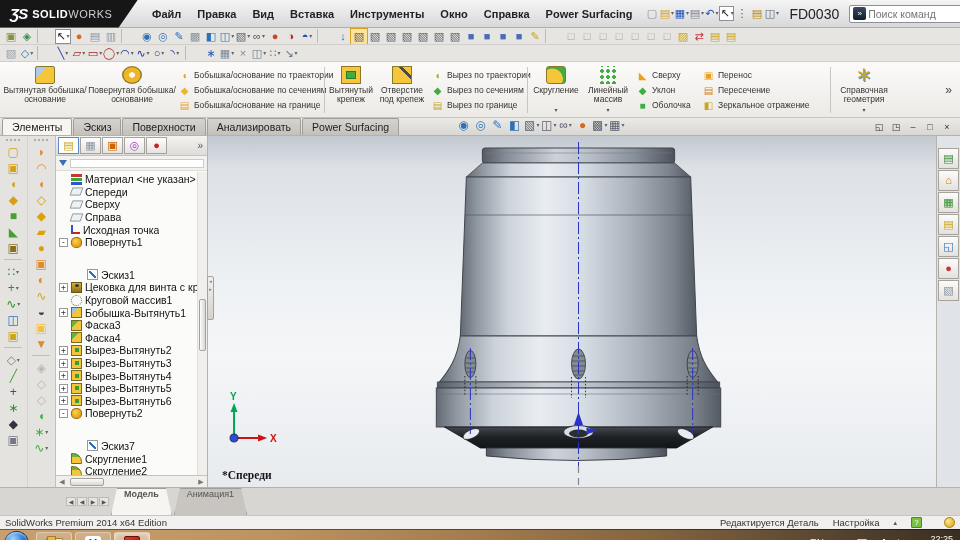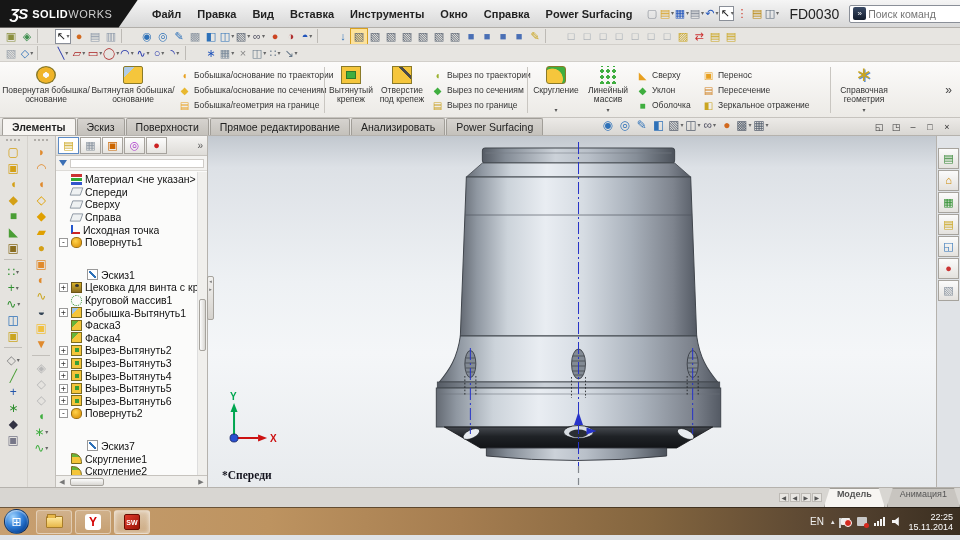--- a/index.html
+++ b/index.html
@@ -58,21 +58,21 @@
   .stk-row{display:flex;align-items:center;height:15px;font-size:8.5px;white-space:nowrap;color:#333;padding:0 2px;}
   .sic{width:13px;text-align:center;font-size:10px;margin-right:3px;flex:none;}
   .rmore{margin-left:auto;align-self:center;font-size:12px;color:#444;padding:0 6px;flex:none;}
 
   
   .tabrow{height:18px;background:linear-gradient(#eceae7,#d9d7d3);display:flex;align-items:flex-end;
           border-bottom:1px solid #b5b2ad;position:relative;}
   .cm-tabs{display:flex;align-items:flex-end;padding-left:2px;}
   .cm-tab{font-size:10.5px;padding:2px 9px 2px 9px;background:linear-gradient(#d6d3cf,#c4c1bb);
           border:1px solid #a19e98;border-bottom:none;margin-right:1px;border-radius:2px 2px 0 0;white-space:nowrap;color:#222;}
-  .cm-tab.active{background:#f7f5f2;font-weight:bold;text-align:right;}
+  .cm-tab.active{background:#f7f5f2;font-weight:normal;text-align:right;}
   .headsup{display:flex;align-items:center;margin-left:56px;gap:2px;padding-bottom:2px;}
   .headsup .ic{font-size:12px;}
   .docwin{margin-left:auto;display:flex;align-items:center;padding:0 6px 2px 0;gap:3px;color:#555;}
   .docwin .winbtn{width:14px;height:13px;line-height:12px;font-size:9px;border:1px solid rgba(120,120,120,.0);}
 
   
   .main{display:flex;height:351px;position:relative;}
   .left-tools{width:56px;background:#e5e3df;border-right:1px solid #c2bfba;display:flex;flex:none;}
   .ltcol{width:28px;display:flex;flex-direction:column;align-items:center;padding-top:1px;}
   .ltcol:first-child{border-right:1px solid #d5d2cd;}
@@ -132,22 +132,22 @@
   .vp-note{position:absolute;left:14px;bottom:6px;font-family:"Liberation Serif","DejaVu Serif",serif;
            font-weight:bold;font-size:11.5px;color:#14141e;}
 
   
   .taskpane{width:24px;background:#e0e3e7;border-left:1px solid #b5b2ad;display:flex;flex-direction:column;
             align-items:center;padding-top:12px;gap:1px;flex:none;}
   .tp-ic{width:21px;height:21px;border:1px solid #a6a39d;background:linear-gradient(#fbfbfb,#e4e2de);
          font-size:11px;line-height:19px;text-align:center;flex:none;}
 
   
-  .model-tabs{height:20px;background:#d8d6d2;border-top:1px solid #b5b2ad;display:flex;align-items:stretch;
-              font-size:8px;color:#555;justify-content:flex-end;}
+  .model-tabs{height:28px;background:#d8d6d2;border-top:1px solid #b5b2ad;display:flex;align-items:stretch;
+              font-size:8px;color:#555;}
   .mt-nav{display:flex;align-items:center;margin-left:66px;gap:1px;}
   .mt-nav span{width:10px;text-align:center;font-size:6px;border:1px solid #bdbab5;background:#e8e6e2;height:9px;line-height:8px;}
   .mtab{padding:0 12px;font-size:9px;line-height:10px;background:#c8c5c0;border:1px solid #a19e98;border-bottom:none;
         margin-left:2px;clip-path:polygon(6px 0,calc(100% - 6px) 0,100% 100%,0 100%);}
   .mtab.active{background:#f7f5f2;font-weight:bold;}
   .statusbar{height:14px;background:#f1f0ee;border-top:1px solid #c9c6c1;display:flex;align-items:center;
              font-size:9.5px;color:#333;padding:0 5px;}
   .sb-right{margin-left:auto;display:flex;align-items:center;gap:14px;}
   .sb-caret{font-size:7px;color:#555;}
   .sb-help{width:11px;height:11px;background:#7ac143;border:1px solid #4a8a20;color:#fff;font-size:8px;
@@ -298,41 +298,41 @@
       <span class="ic sep"></span>
       <span class="ic" style="color: rgb(34, 85, 187);">∗</span>
       <span class="ic dd" style="color: rgb(119, 136, 153);">▦</span>
       <span class="ic" style="color: rgb(136, 136, 136);">×</span>
       <span class="ic dd" style="color: rgb(102, 119, 136);">◫</span>
       <span class="ic dd" style="color: rgb(102, 119, 136);">∷</span>
       <span class="ic dd" style="color: rgb(102, 119, 136);">↘</span>
     </div>
 
   <div class="ribbon">
+    <div class="rbtn-lg" style="width:86px;">
+      <span class="rbig rb-boss"></span>
+      <span>Вытянутая бобышка/основание</span>
+    </div>
     <div class="rbtn-lg" style="width:88px;">
       <span class="rbig rb-rev"></span>
       <span>Повернутая бобышка/основание</span>
     </div>
-    <div class="rbtn-lg" style="width:86px;">
-      <span class="rbig rb-boss"></span>
-      <span>Вытянутая бобышка/основание</span>
-    </div>
     <div class="rstack" style="width:146px;">
 
     <div class="stk-row">
         <span class="sic" style="color: rgb(232, 160, 32);">◖</span>
         <span>Бобышка/основание по траектории</span>
       </div>
         <div class="stk-row">
         <span class="sic" style="color: rgb(232, 184, 48);">◆</span>
         <span>Бобышка/основание по сечениям</span>
       </div>
         <div class="stk-row">
         <span class="sic" style="color: rgb(232, 160, 32);">▤</span>
-        <span>Бобышка/геометрия на границе</span>
+        <span>Бобышка/основание на границе</span>
       </div>
       </div>
     <div class="rsep"></div>
     <div class="rbtn-lg" style="width:48px;">
       <span class="rbig rb-cut"></span>
       <span>Вытянутый крепеж</span>
     </div>
     <div class="rbtn-lg" style="width:54px;">
       <span class="rbig rb-hole"></span>
       <span>Отверстие под крепеж</span>
@@ -401,21 +401,20 @@
     </div>
     <span class="rmore">»</span>
   </div>
 
   <div class="tabrow">
     <div class="cm-tabs">
 
     <span class="cm-tab active">Элементы</span>
         <span class="cm-tab">Эскиз</span>
         <span class="cm-tab">Поверхности</span>
-        <span class="cm-tab">Прямое редактирование</span>
         <span class="cm-tab">Анализировать</span>
         <span class="cm-tab">Power Surfacing</span>
       </div>
     <div class="headsup">
 
     <span class="ic" style="color: rgb(46, 113, 184);">◉</span>
         <span class="ic" style="color: rgb(46, 113, 184);">◎</span>
         <span class="ic" style="color: rgb(46, 113, 184);">✎</span>
         <span class="ic" style="color: rgb(46, 113, 184);">◧</span>
         <span class="ic dd" style="color: rgb(90, 100, 114);">▧</span>
@@ -706,20 +705,30 @@
     <span>◀</span>
         <span>◀</span>
         <span>▶</span>
         <span>▶</span>
       </span>
     <span style="display:contents;">
       
     <span class="mtab active">Модель</span><span class="mtab">Анимация1</span></span>
   </div>
 
+  <div class="statusbar">
+    <span>SolidWorks Premium 2014 x64 Edition</span>
+    <div class="sb-right">
+      <span>Редактируется Деталь</span>
+      <span>Настройка</span>
+      <span class="sb-caret">▴</span>
+      <span class="sb-help">?</span>
+      <span class="sb-tag"></span>
+    </div>
+  </div>
 
   <div class="taskbar">
     <div class="orb">⊞</div>
     <div class="tb-app">
       <span class="ic-folder"></span>
     </div>
     <div class="tb-app">
       <span class="ic-yandex">Y</span>
     </div>
     <div class="tb-app active">

